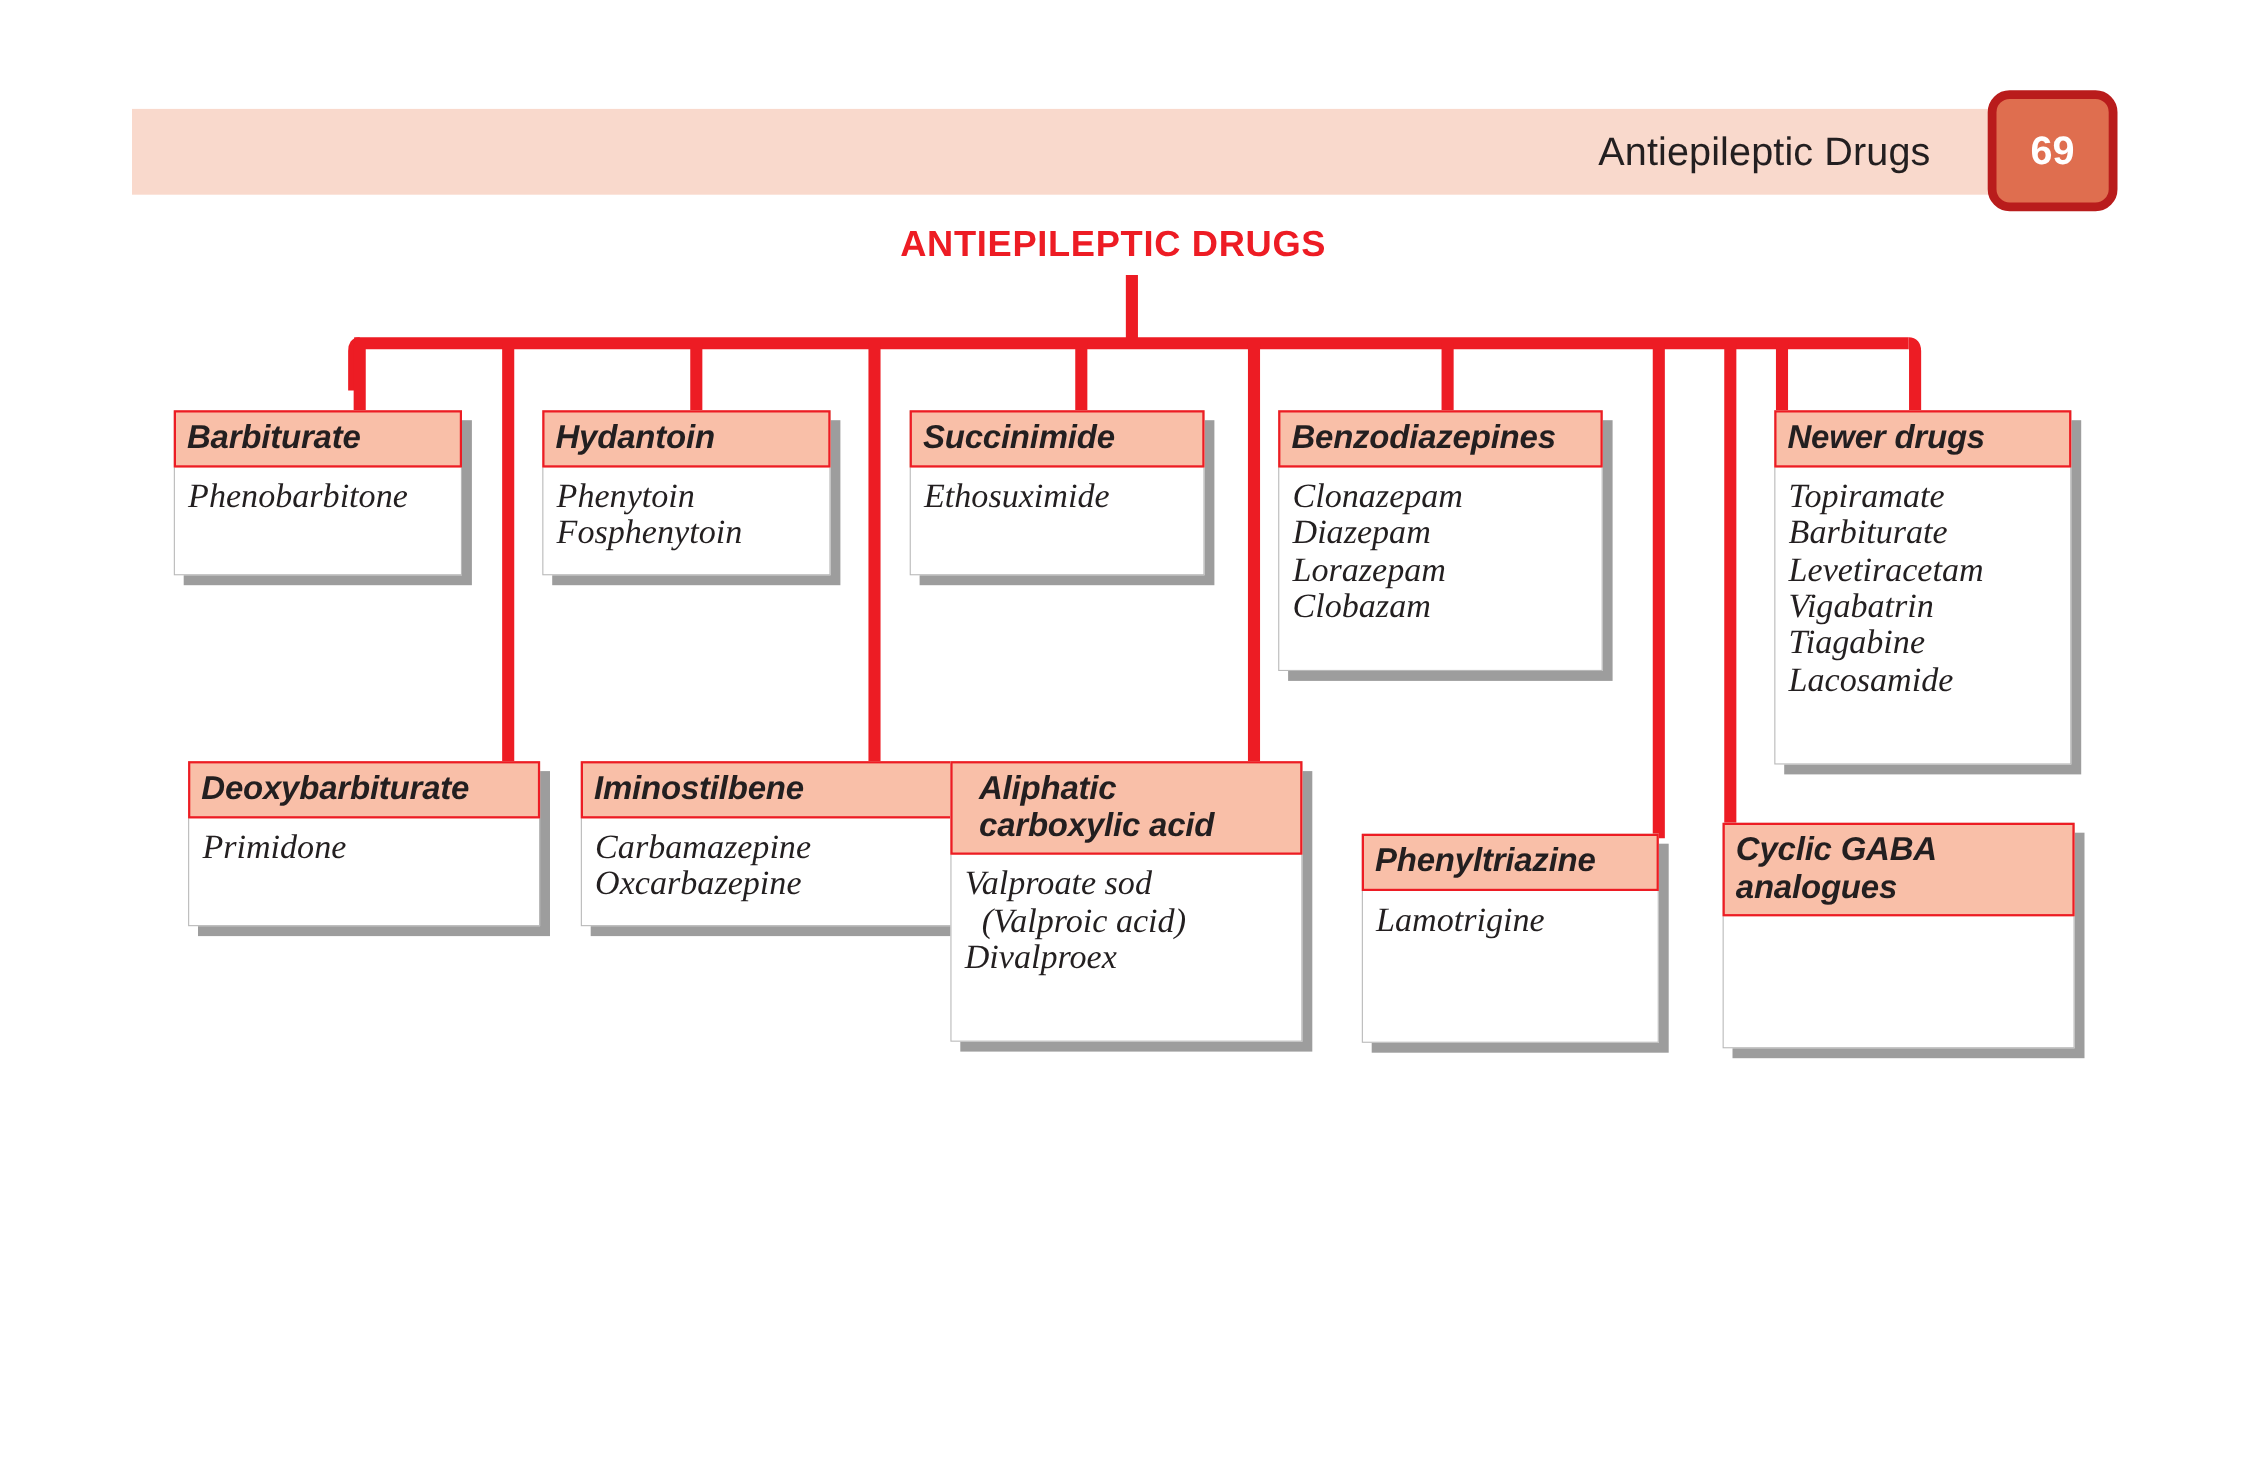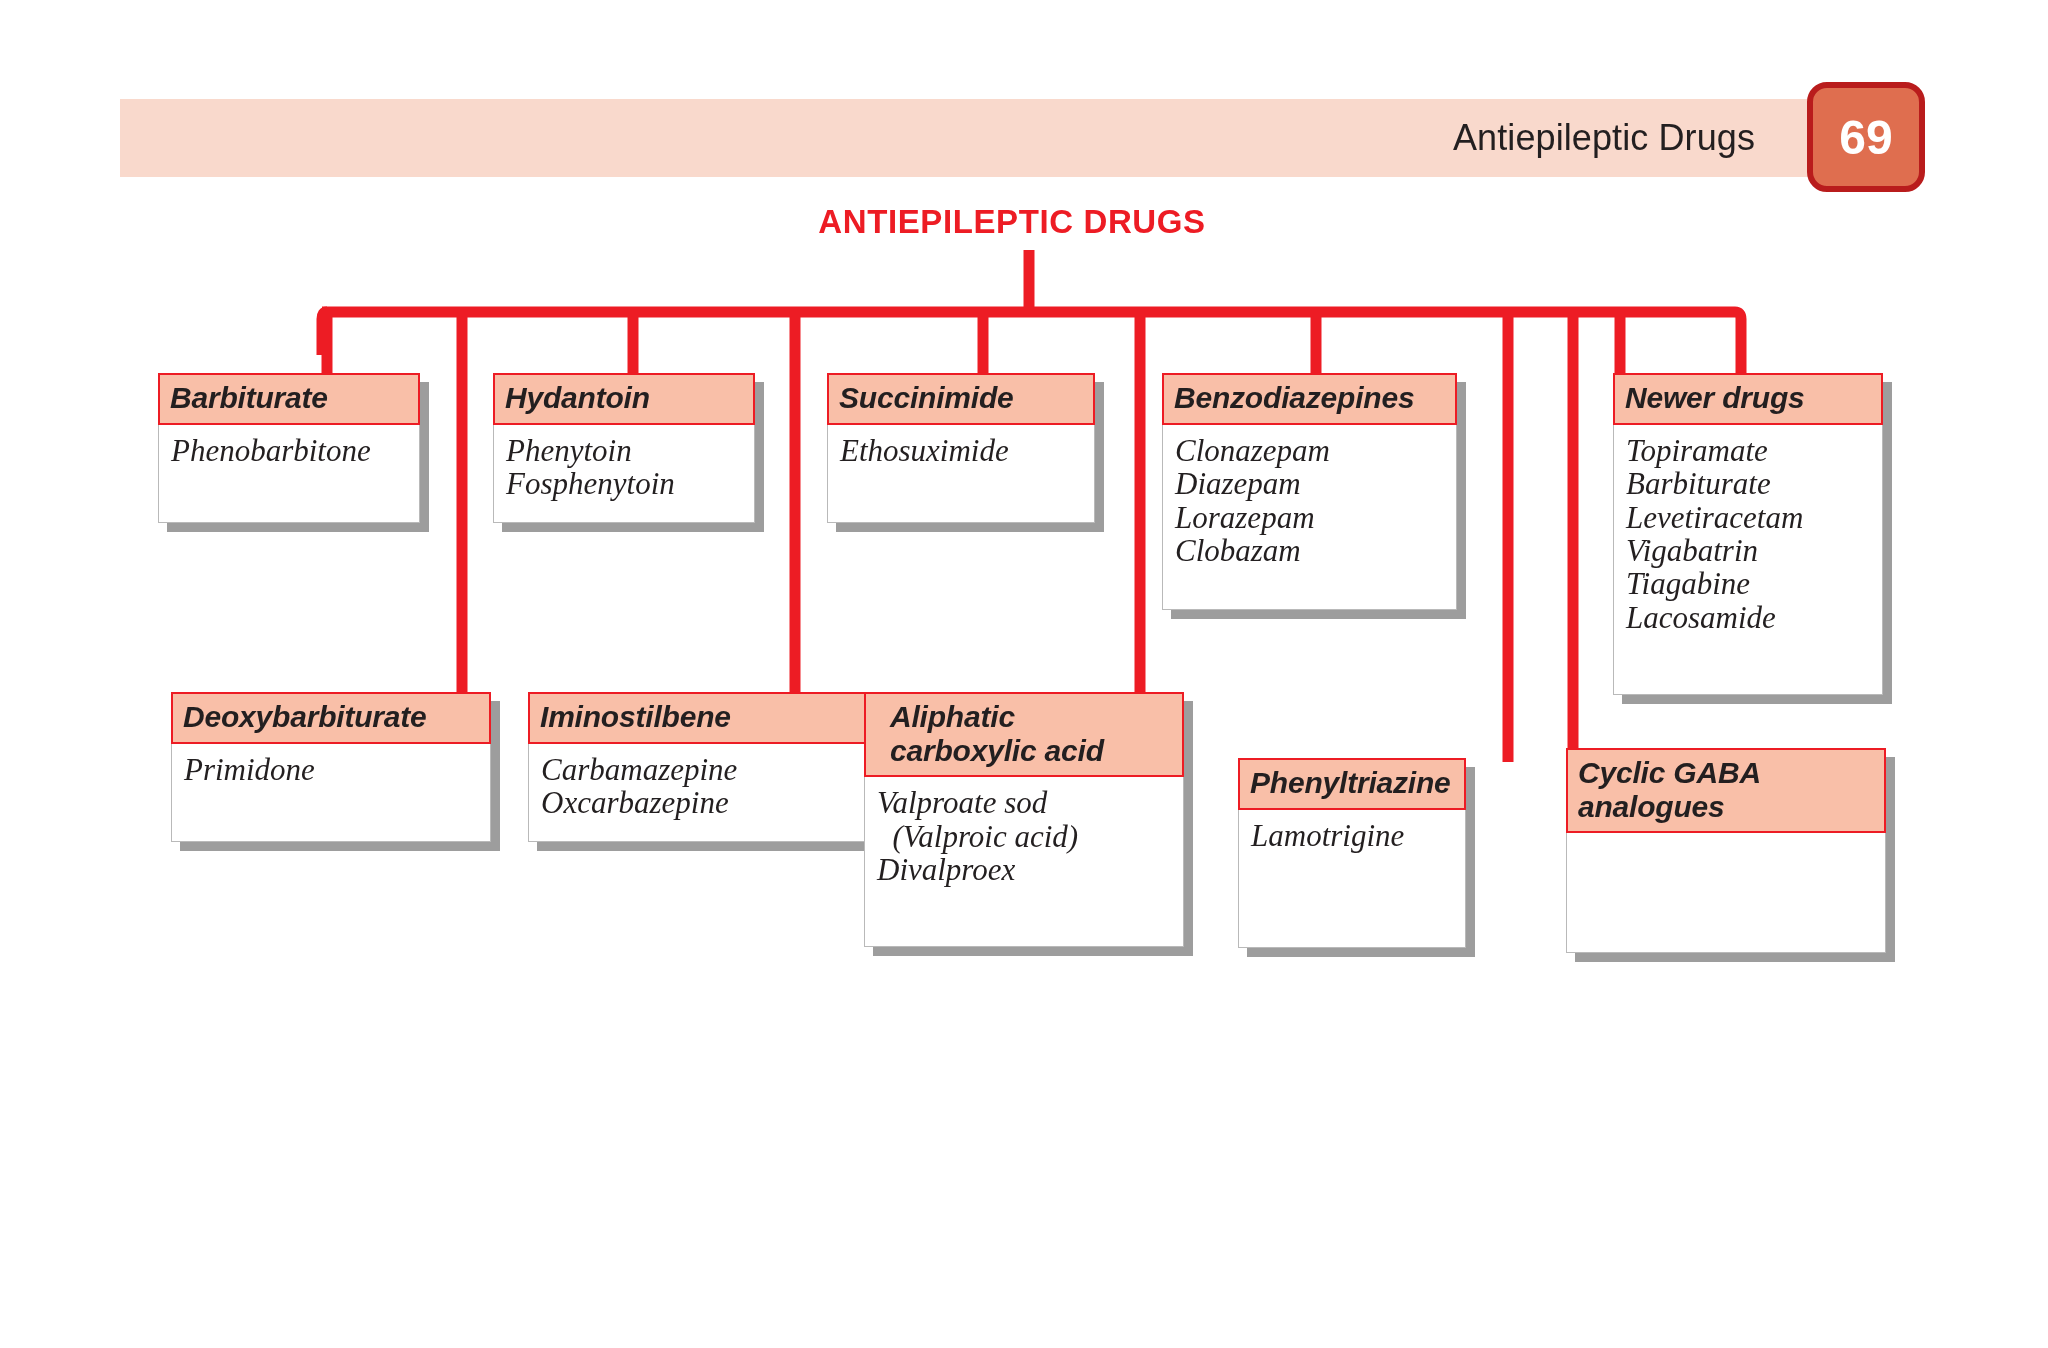--- a/index.html
+++ b/index.html
@@ -24,25 +24,25 @@
     font-size:36px;
     color:#231f20;
     white-space:nowrap;
     letter-spacing:.1px;
   }
   #page-number-badge{
     position:absolute;
     right:-20px; top:-17px;
     width:118px; height:110px;
     background:#DF6E4F;
-    border:6px solid #b91c1c;
+    border:8px solid #b91c1c;
     border-radius:20px;
     box-sizing:border-box;
     color:#ffffff;
-    font-size:48px;
+    font-size:36px;
     font-weight:bold;
     display:flex;
     align-items:center;
     justify-content:center;
     margin-left:42px;
   }
 
   
   #chart-title{
     position:absolute;
@@ -226,21 +226,21 @@
     <div class="node-head" style="white-space:pre-line;padding-left:24px;">Aliphatic
 carboxylic acid</div>
     <div class="node-body">
       <div>Valproate sod</div>
       <div>  (Valproic acid)</div>
       <div>Divalproex</div>
     </div>
   </div>
 </div>
 
-<div class="node" style="left:1238px;top:758px;width:228px;height:190px;">
+<div class="node" style="left:1238px;top:758px;width:270px;height:190px;">
   <div class="node-shadow"></div>
   <div class="node-inner">
     <div class="node-head">Phenyltriazine</div>
     <div class="node-body">
       <div>Lamotrigine</div>
     </div>
   </div>
 </div>
 
 <div class="node" style="left:1566px;top:748px;width:320px;height:205px;">

